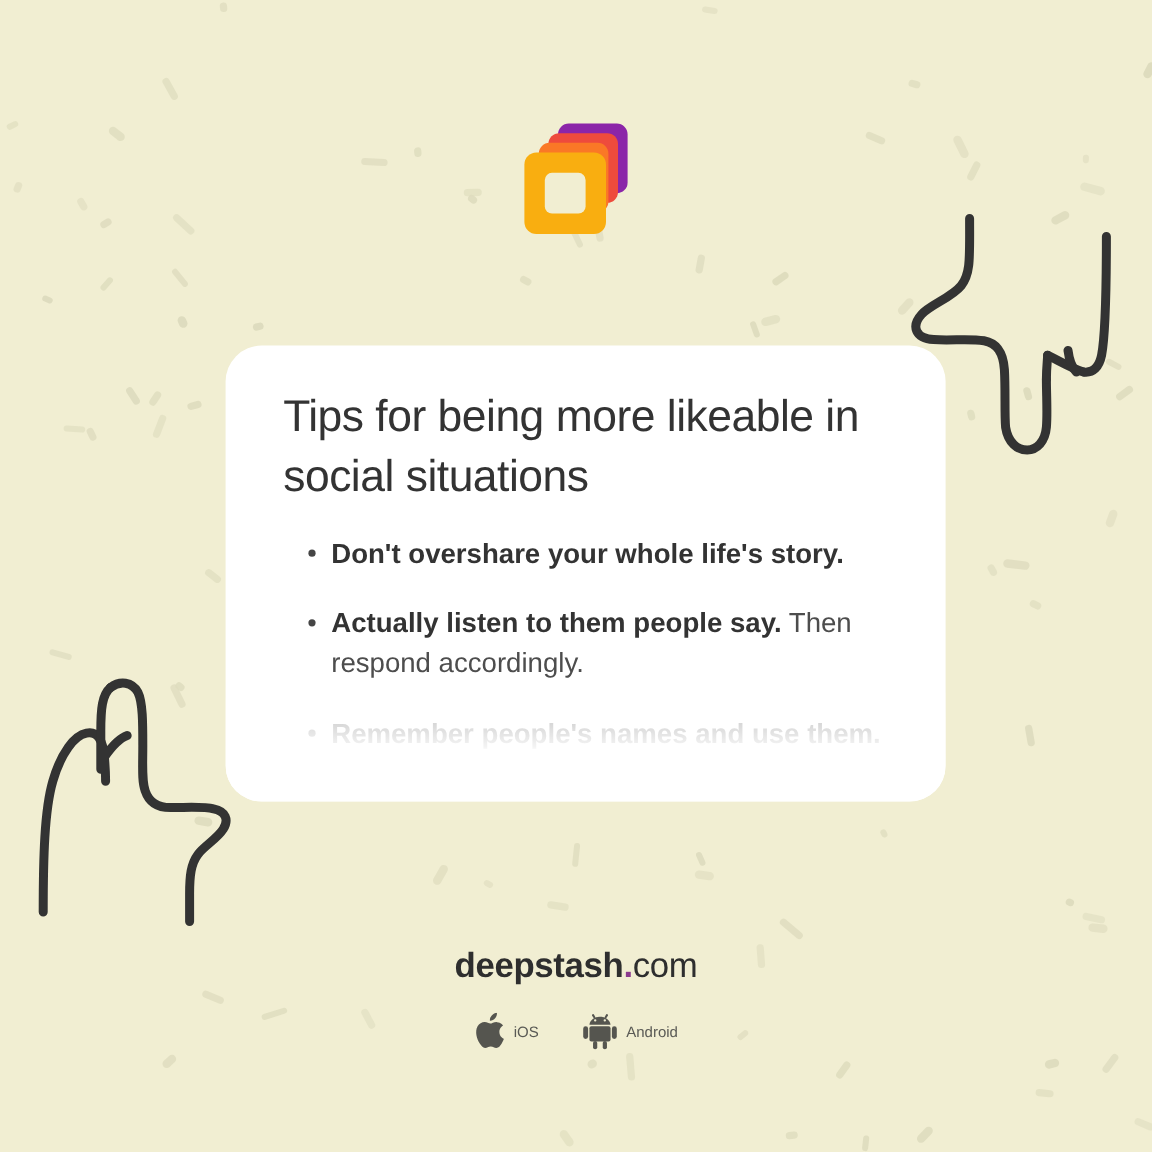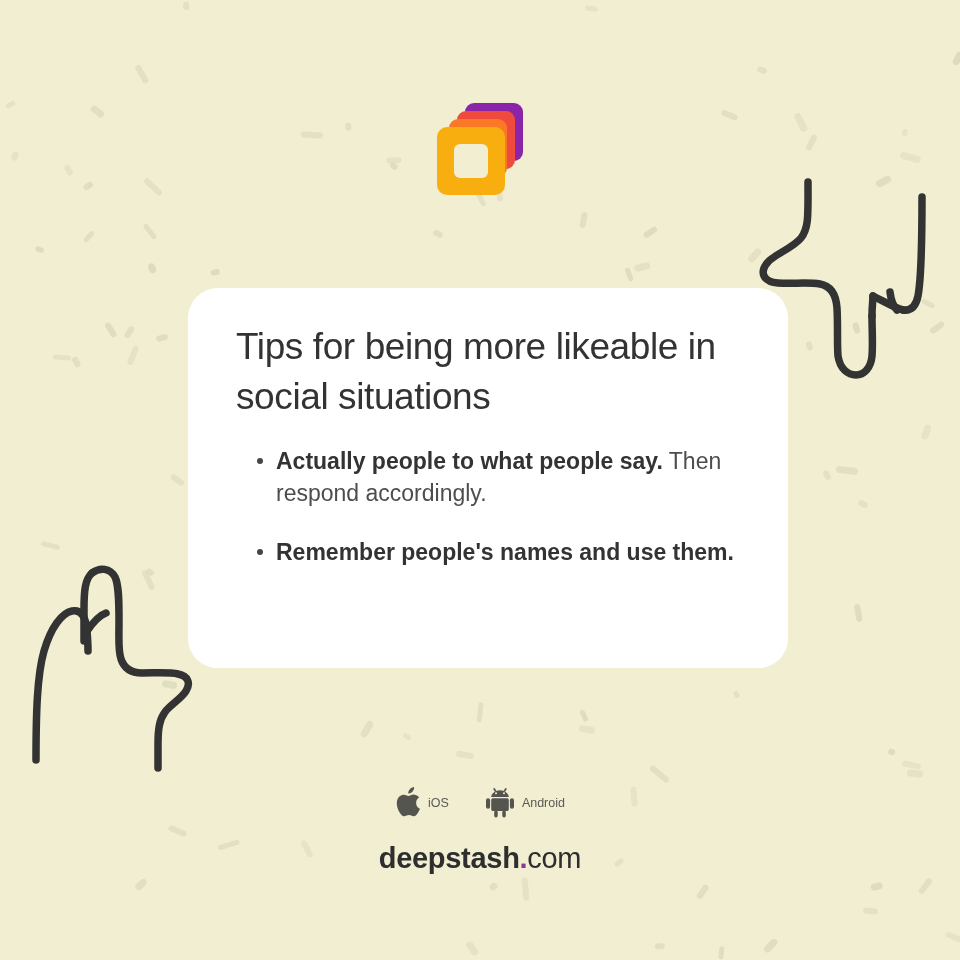--- a/index.html
+++ b/index.html
@@ -270,31 +270,36 @@
     <div class="logo-layer" style="left: 0px; top: 24px; width: 68px; height: 68px; border-radius: 10px; background: rgb(249, 174, 16);"></div>
     <div class="logo-layer" style="left:17px; top:41px; width:34px; height:34px; border-radius:6px; background:#F1EED2;"></div>
   </div>
 </div>
 
 <div id="card">
   <div id="card-inner">
     <div id="card-title">Tips for being more likeable in social situations</div>
     <ul id="bullets">
       <li>
-        <b>Actually people to what people say.</b><span class="rest"> Then respond accordingly.</span>
+        <b>Don't overshare your whole life's story.</b><span class="rest"></span>
+      </li>
+      <li>
+        <b>Actually listen to them people say.</b><span class="rest"> Then respond accordingly.</span>
       </li>
       <li>
         <b>Remember people's names and use them.</b><span class="rest"></span>
       </li>
     </ul>
   </div>
   <div id="card-fade"></div>
 </div>
 
 <div id="footer">
+
+  <div id="wordmark"><span class="brand">deepstash</span><span class="dot">.</span><span class="tld">com</span></div>
 
   <div id="stores">
     <div class="store">
       <svg width="26" height="31" viewBox="0 0 26 31">
         <path fill="#55554F" d="M17.6 4.6c1.0-1.2 1.7-2.9 1.5-4.6-1.5.06-3.2 1.0-4.3 2.2-.95 1.1-1.8 2.8-1.5 4.4 1.6.12 3.3-.8 4.3-2.0z"></path>
         <path fill="#55554F" d="M19.1 7.6c-2.4-.14-4.4 1.35-5.5 1.35-1.15 0-2.85-1.28-4.7-1.25-2.4.04-4.65 1.4-5.9 3.57-2.5 4.37-.64 10.83 1.8 14.38 1.2 1.74 2.63 3.69 4.5 3.62 1.8-.07 2.48-1.17 4.66-1.17 2.17 0 2.78 1.17 4.68 1.13 1.93-.03 3.15-1.77 4.33-3.52 1.36-2.0 1.92-3.95 1.95-4.05-.04-.02-3.74-1.44-3.78-5.7-.03-3.57 2.9-5.28 3.04-5.37-1.66-2.45-4.24-2.73-5.15-2.79z"></path>
       </svg>
       <span class="store-label">iOS</span>
     </div>
 
@@ -308,15 +313,13 @@
           <rect x="6.2" y="11.3" width="17.6" height="12.6" rx="1.6"></rect>
           <rect x="1.0" y="11.2" width="4.1" height="10.6" rx="2.05"></rect>
           <rect x="24.9" y="11.2" width="4.1" height="10.6" rx="2.05"></rect>
           <rect x="9.2" y="23.4" width="3.5" height="7.0" rx="1.75"></rect>
           <rect x="17.3" y="23.4" width="3.5" height="7.0" rx="1.75"></rect>
         </g>
       </svg>
       <span class="store-label">Android</span>
     </div>
   </div>
-
-  <div id="wordmark"><span class="brand">deepstash</span><span class="dot">.</span><span class="tld">com</span></div>
 </div>
 
 </body></html>

